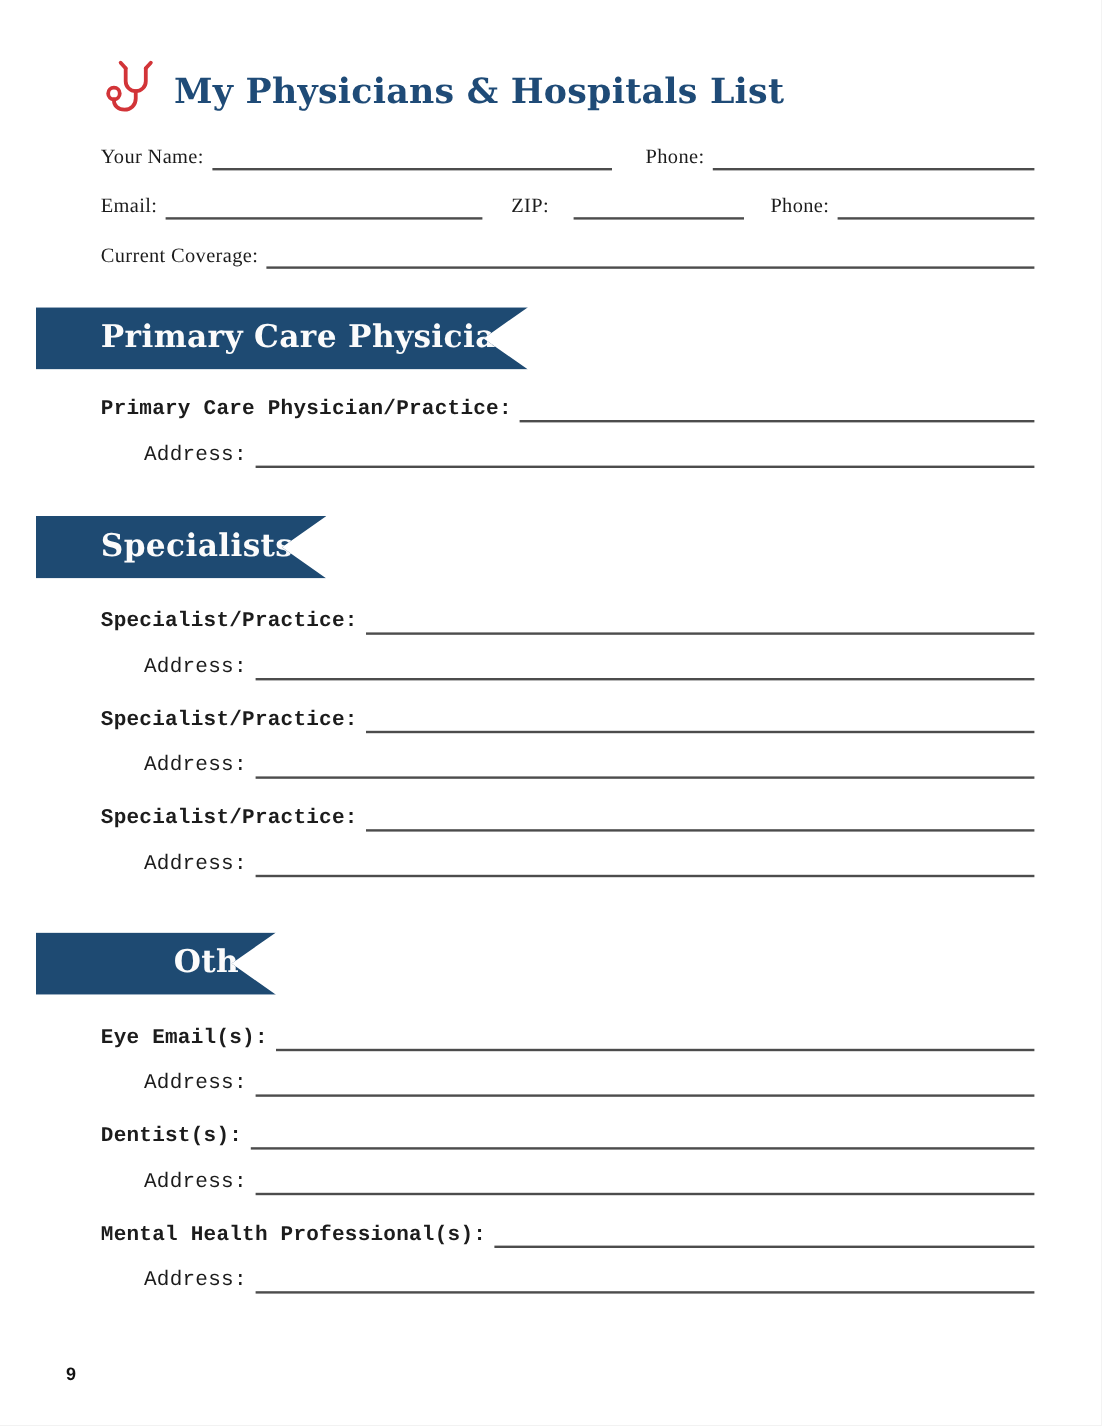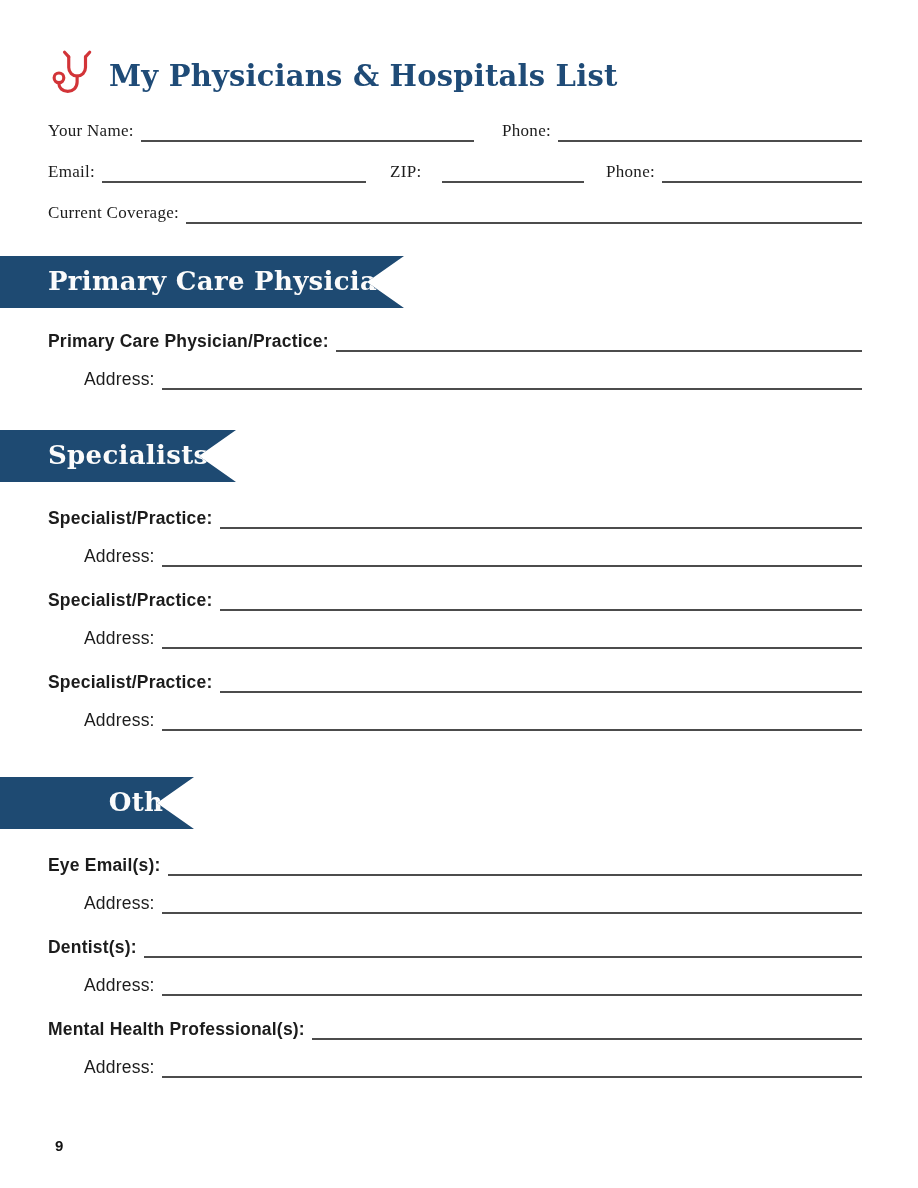--- a/index.html
+++ b/index.html
@@ -6,21 +6,21 @@
   html,body { background:#e8e8e8; }
   .page {
     position:relative;
     width:918px; height:1188px;
     background:#ffffff;
     font-family:"Liberation Sans", sans-serif;
     color:#1c1c1c;
     overflow:hidden;
     margin:0 auto;
   }
-  .content { padding:0 56px 0 48px; }
+  .content { padding:0 56px 0 48px;margin-left:36px; }
 
   
   .header { display:flex; align-items:center; gap:13px; padding-top:50px; height:102px; }
   .steth { width:48px; height:54px; flex:0 0 auto; }
   .title {
     font-family:"DejaVu Serif","Liberation Serif",serif;
     font-weight:bold; font-size:29px; color:#1f4b77;
     letter-spacing:0.2px;
   }
 
@@ -52,21 +52,21 @@
   }
   .w-pcp   { width:410px; }
   .w-spec  { width:242px; }
   .w-other { width:200px; }
   .mt-b1 { margin-top:32px; }
   .mt-b2 { margin-top:40px; }
   .mt-b3 { margin-top:46px;justify-content:flex-end; }
 
   
   .frow { display:flex; height:22px; }
-  .frow .flbl { font-size:17.5px; line-height:22px; letter-spacing:0.2px; white-space:nowrap; }
+  .frow .flbl { font-size:17.5px; line-height:22px; letter-spacing:0.2px; white-space:nowrap;font-family:Liberation Mono, monospace; }
   .frow.main .flbl { font-weight:bold; }
   .frow.addr { margin-left:36px; }
   .mt-first { margin-top:25px; }
   .mt-firstb{ margin-top:22px; }
   .mt-addr  { margin-top:16px; }
   .mt-entry { margin-top:22px; }
 
   
   .pagenum {
     position:absolute; left:55px; bottom:34px;

